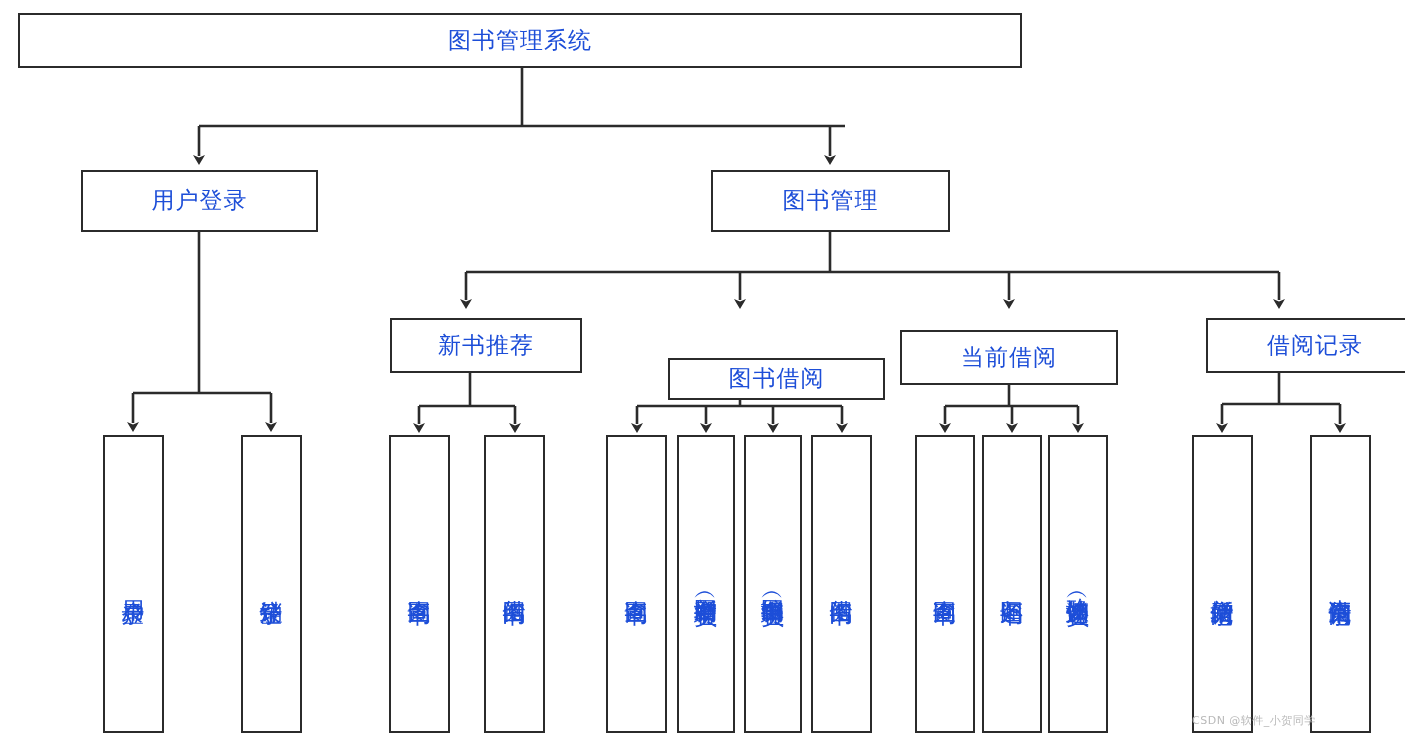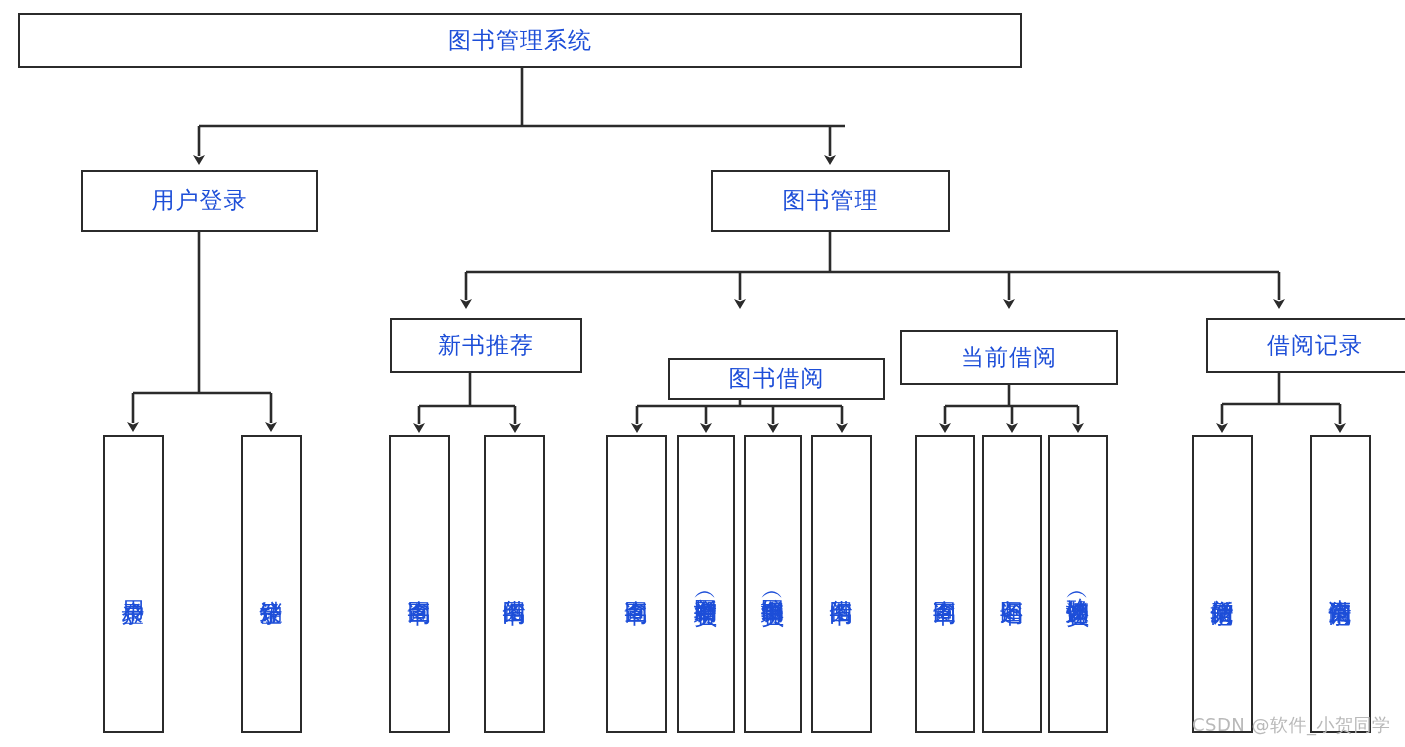--- a/index.html
+++ b/index.html
@@ -46,21 +46,21 @@
   }
   .node.vert .vlabel {
     writing-mode: vertical-rl;
     text-orientation: upright;
     white-space: nowrap;
     display: block;
     text-align: center;
   }
   .watermark {
     position: absolute;
-    font-size: 18px;
+    font-size: 11px;
     color: #b9b9b9;
     white-space: nowrap;
     letter-spacing: 0.5px;
     text-align: right;
   }
 </style>
 </head>
 <body>
 
 <div id="canvas">

